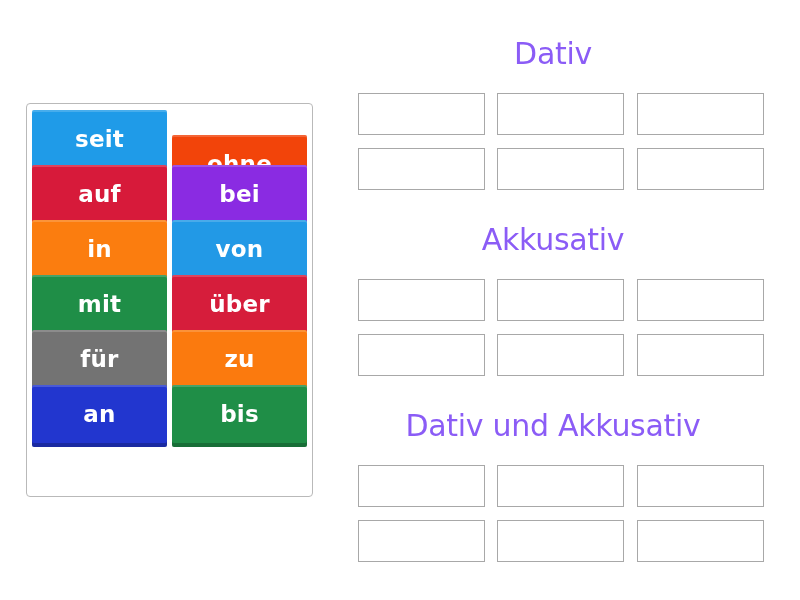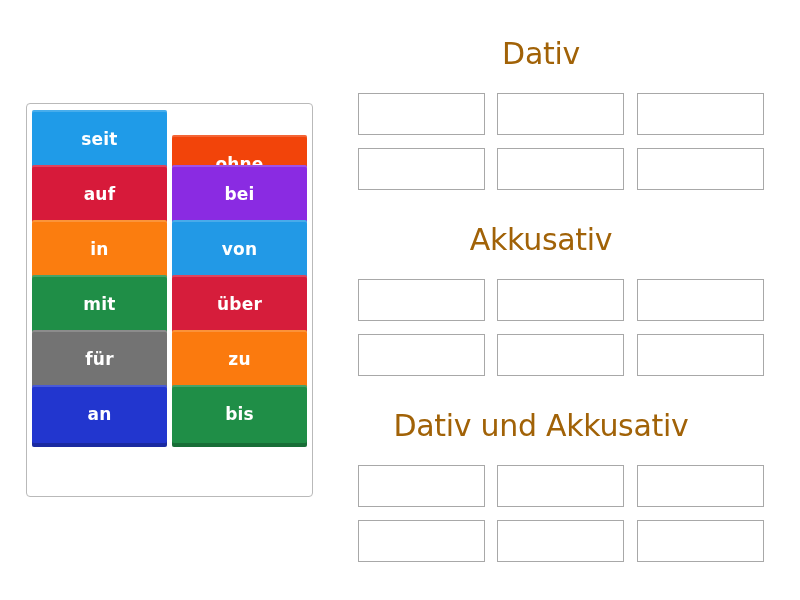--- a/index.html
+++ b/index.html
@@ -9,31 +9,31 @@
     }
     .stage { position: relative; width: 800px; height: 600px; }
 
     .tile-bank {
       position: absolute; left: 26px; top: 103px; width: 287px; height: 394px;
       border: 1px solid #b9b9b9; border-radius: 4px; background: #fff;
     }
     .tile {
       position: absolute; width: 135px; height: 62px;
       border-radius: 2px;
-      color: #ffffff; font-weight: bold; font-size: 17px;
+      color: #ffffff; font-weight: bold; font-size: 23px;
       display: flex; align-items: center; justify-content: center;
       padding-bottom: 4px;
       cursor: grab;
       box-shadow: inset 0 -4px 0 rgba(0,0,0,0.22), inset 0 2px 0 rgba(255,255,255,0.18);
       letter-spacing: 0.2px;
     }
 
     .group-title {
-      position: absolute; left: 338px; width: 406px; text-align: center;
-      font-size: 30px; font-weight: normal; color: #a16207;
+      position: absolute; left: 350px; width: 406px; text-align: center;
+      font-size: 30px; font-weight: normal; color: #8b5cf6;
       font-family: "DejaVu Sans", sans-serif;
       letter-spacing: -0.3px;
     }
     .slot {
       position: absolute; width: 127px; height: 42px;
       border: 1px solid #a8a8a8; background: #ffffff;
     }
   </style>
 </head>
 <body>

